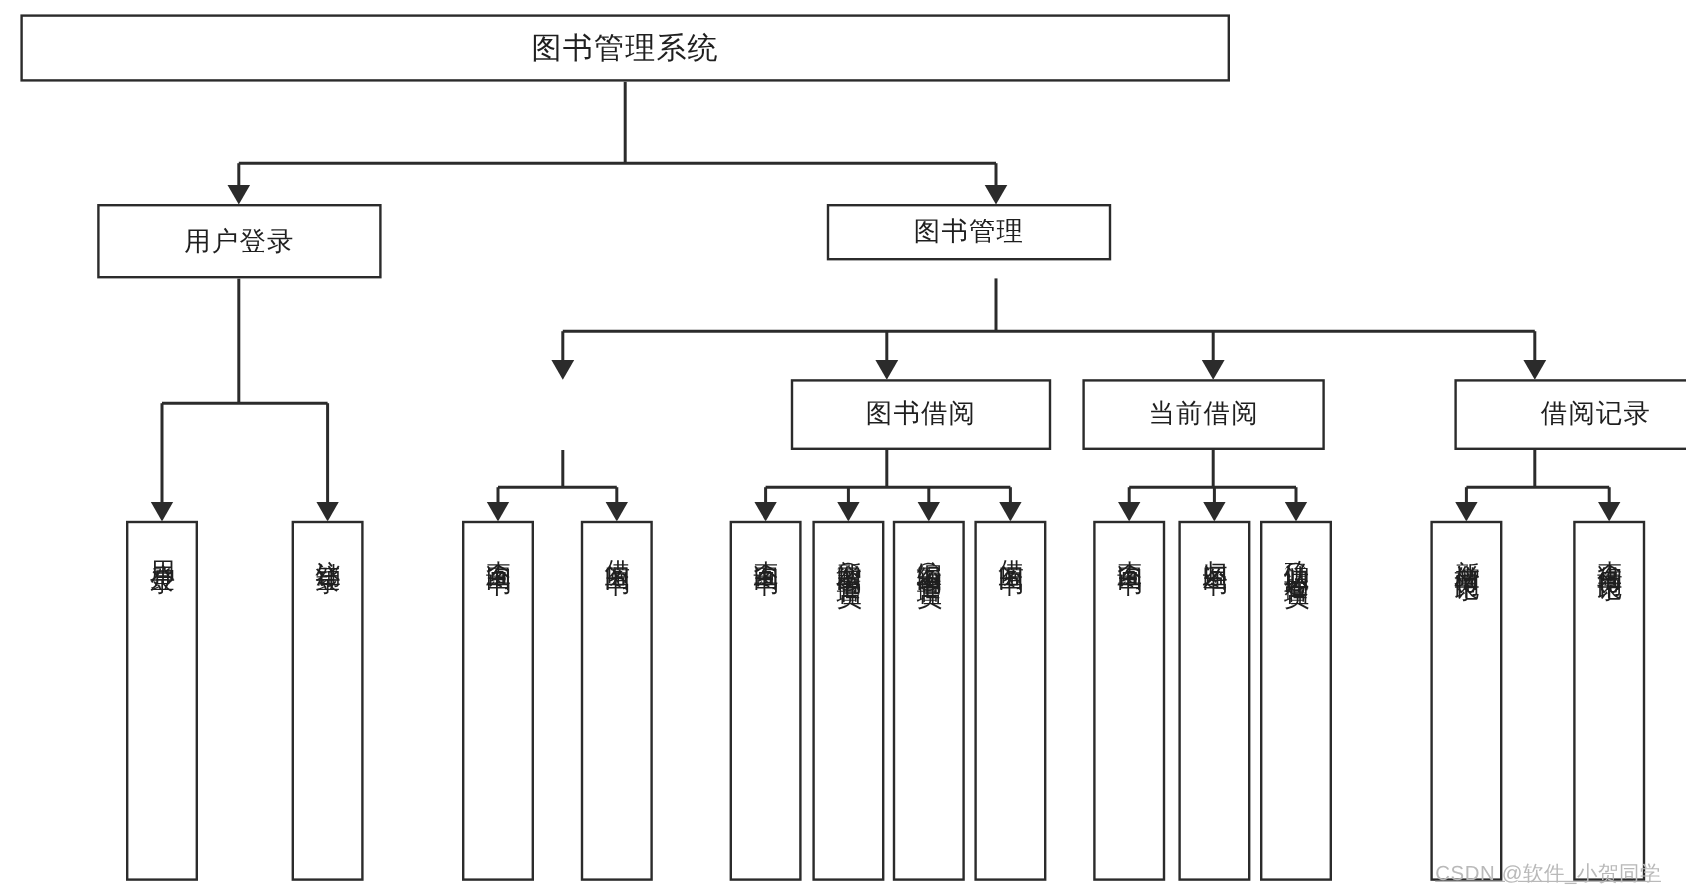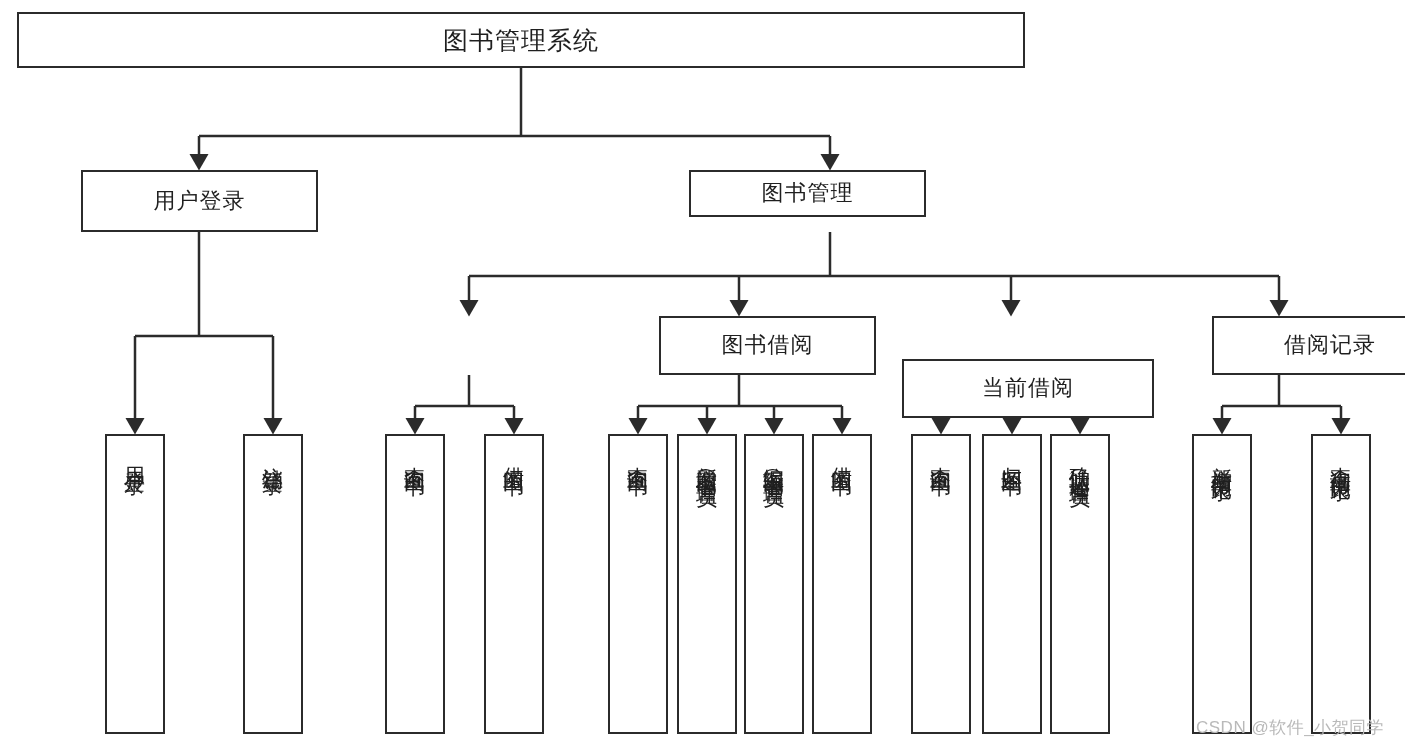--- a/index.html
+++ b/index.html
@@ -129,21 +129,21 @@
   <div class="node horiz" style="left:81px; top:170px; width:237px; height:62px;">
     <span>用户登录</span>
   </div>
   <div class="node horiz" style="left:677px; top:170px; width:237px; height:47px;margin-left:12px;">
     <span>图书管理</span>
   </div>
 
   <div class="node horiz" style="left:631px; top:316px; width:217px; height:59px;margin-left:28px;">
     <span>图书借阅</span>
   </div>
-  <div class="node horiz" style="left:902px; top:316px; width:252px; height:59px;margin-top:43px;">
+  <div class="node horiz" style="left:902px; top:316px; width:202px; height:59px;">
     <span>当前借阅</span>
   </div>
   <div class="node horiz" style="left:1212px; top:316px; width:236px; height:59px;">
     <span>借阅记录</span>
   </div>
 
   <div class="node leaf" style="left:105px; top:434px; width:60px; height:300px;">
     <span class="vtext">用户登录</span>
   </div>
   <div class="node leaf" style="left:243px; top:434px; width:60px; height:300px;">
@@ -176,15 +176,15 @@
   <div class="node leaf" style="left:1050px; top:434px; width:60px; height:300px;">
     <span class="vtext">确认归还（管理员）</span>
   </div>
   <div class="node leaf" style="left:1192px; top:434px; width:60px; height:300px;">
     <span class="vtext">新增借阅记录</span>
   </div>
   <div class="node leaf" style="left:1311px; top:434px; width:60px; height:300px;">
     <span class="vtext">查询借阅记录</span>
   </div>
 
-  <div class="watermark" style="left:1196px; top:716px;">CSDN @软件_小贺同学</div>
+  <div class="watermark" style="left:1196px; top:716px;text-decoration:underline;">CSDN @软件_小贺同学</div>
 
 </div>
 
 </body></html>

